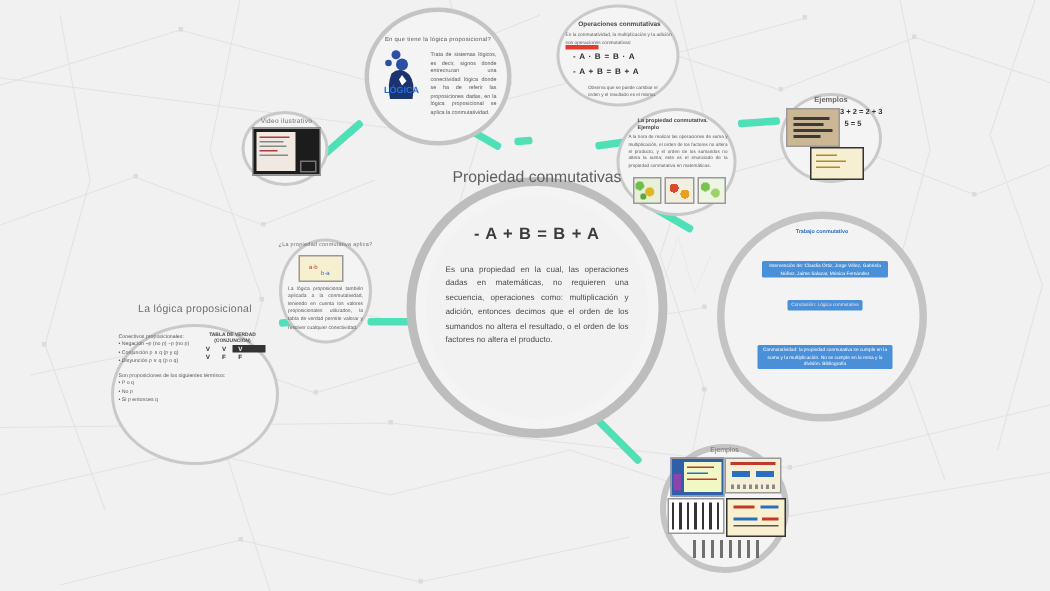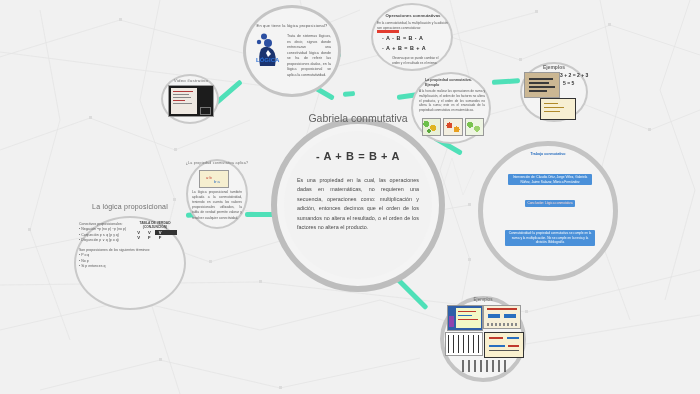--- a/index.html
+++ b/index.html
@@ -247,18 +247,18 @@
     <div style="position:absolute;right:4px;top:4px;width:12px;height:1.5px;background:#2a6fbf;"></div>
     <div style="position:absolute;left:4px;top:12px;width:16px;height:1.5px;background:#2a6fbf;"></div>
     <div style="position:absolute;right:4px;top:12px;width:11px;height:1.5px;background:#c0392b;"></div>
     <div style="position:absolute;left:4px;top:17px;right:4px;height:1px;background:#555;"></div>
   </div>
   <div style="position:absolute;left:462px;top:360px;width:48px;height:12px;background:
        repeating-linear-gradient(90deg,#444 0 2px,transparent 2px 6px);opacity:.75;"></div>
 
   <div class="node ring" id="central" style="border-width:6px;border-color:#bdbdbd;">
     <div class="inner"></div>
-    <div id="central-title">Gabriela conmutativa</div>
+    <div id="central-title">Propiedad conmutativas</div>
     <div id="central-eq">- A + B = B + A</div>
     <div id="central-body">Es una propiedad en la cual, las operaciones dadas en matemáticas, no requieren una secuencia, operaciones como: multiplicación y adición, entonces decimos que el orden de los sumandos no altera  el resultado,  o el orden de los factores  no altera el producto.</div>
   </div>
 
 </div>
 
 </body></html>

